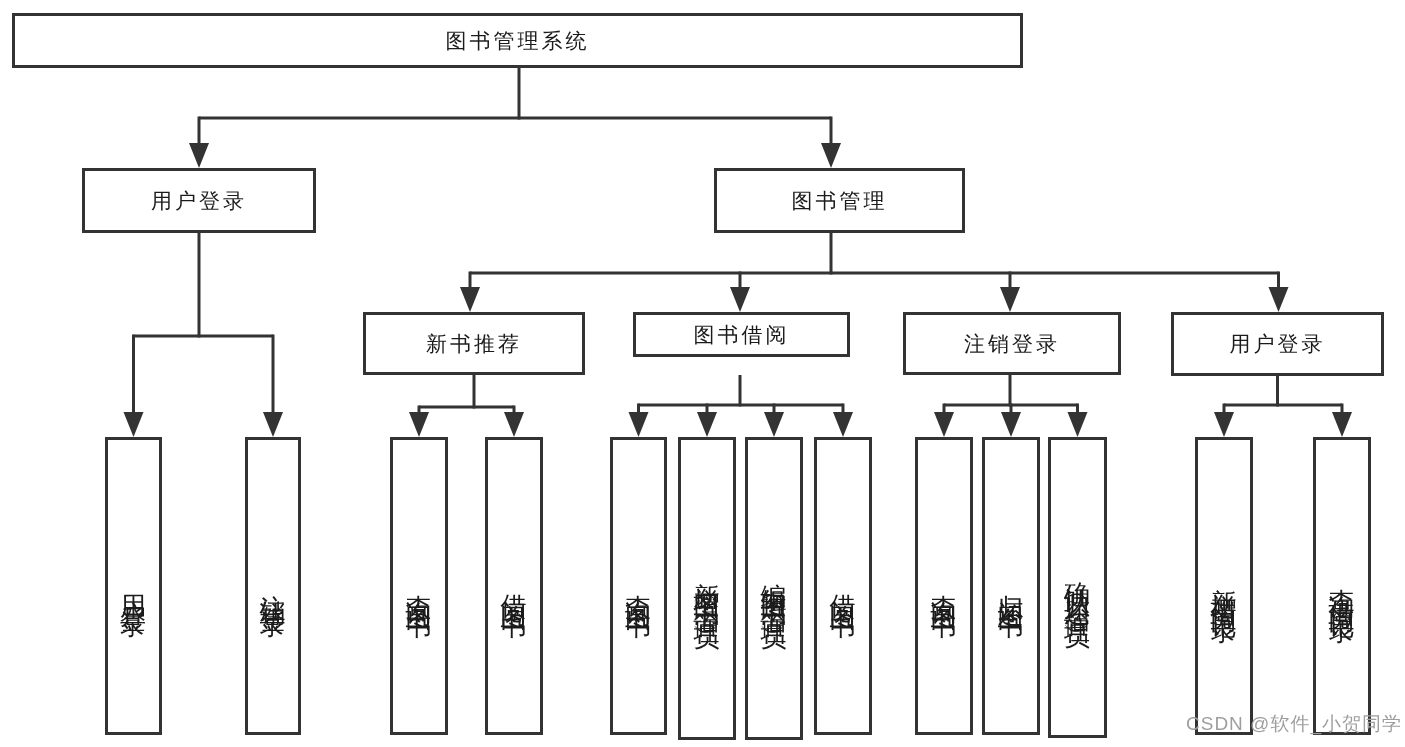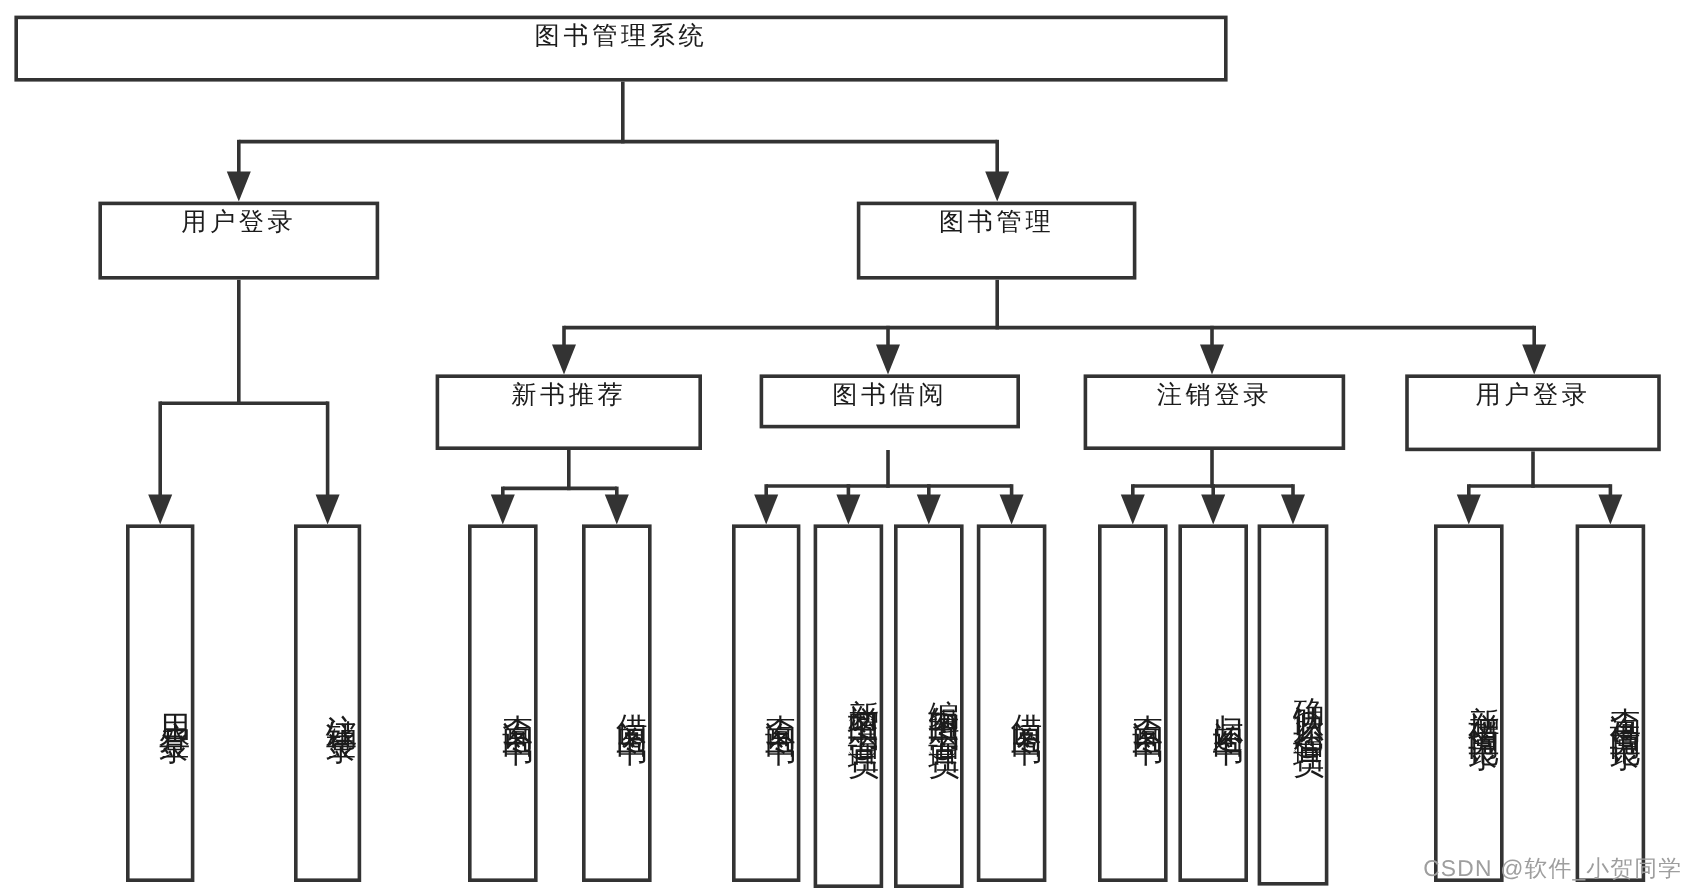--- a/index.html
+++ b/index.html
@@ -4,21 +4,21 @@
 <style>
   html,body{margin:0;padding:0;background:#fff;}
   .stage{
     position:relative;width:1405px;height:747px;background:#fff;overflow:hidden;
     font-family:"Liberation Sans","DejaVu Sans",sans-serif;color:#1b1b1b;
   }
   .connectors{position:absolute;left:0;top:0;z-index:1;}
   .box{
     position:absolute;z-index:2;box-sizing:border-box;
     border:3px solid #333;background:#fff;
-    display:flex;justify-content:center;
+    display:flex;align-items:center;justify-content:center;
     text-align:center;
   }
   .h{font-size:21px;letter-spacing:3px;white-space:nowrap;}
   .v{
     writing-mode:vertical-rl;
     font-size:26px;letter-spacing:6px;line-height:1;
   }
   .v span{display:block;}
   .watermark{
     position:absolute;z-index:3;left:1186px;top:711px;
@@ -92,21 +92,21 @@
     <polygon points="1332,412 1352,412 1342,437" stroke="none"></polygon>
   </svg>
 
   <div class="box h" style="left:12px;top:13px;width:1011px;height:55px">
     <span>图书管理系统</span>
   </div>
 
   <div class="box h" style="left:82px;top:168px;width:234px;height:65px">
     <span>用户登录</span>
   </div>
-  <div class="box h" style="left:714px;top:168px;width:233px;height:65px">
+  <div class="box h" style="left:714px;top:168px;width:251px;height:65px">
     <span>图书管理</span>
   </div>
 
   <div class="box h" style="left:363px;top:312px;width:222px;height:63px">
     <span>新书推荐</span>
   </div>
   <div class="box h" style="left:633px;top:312px;width:217px;height:45px">
     <span>图书借阅</span>
   </div>
   <div class="box h" style="left:903px;top:312px;width:218px;height:63px">

